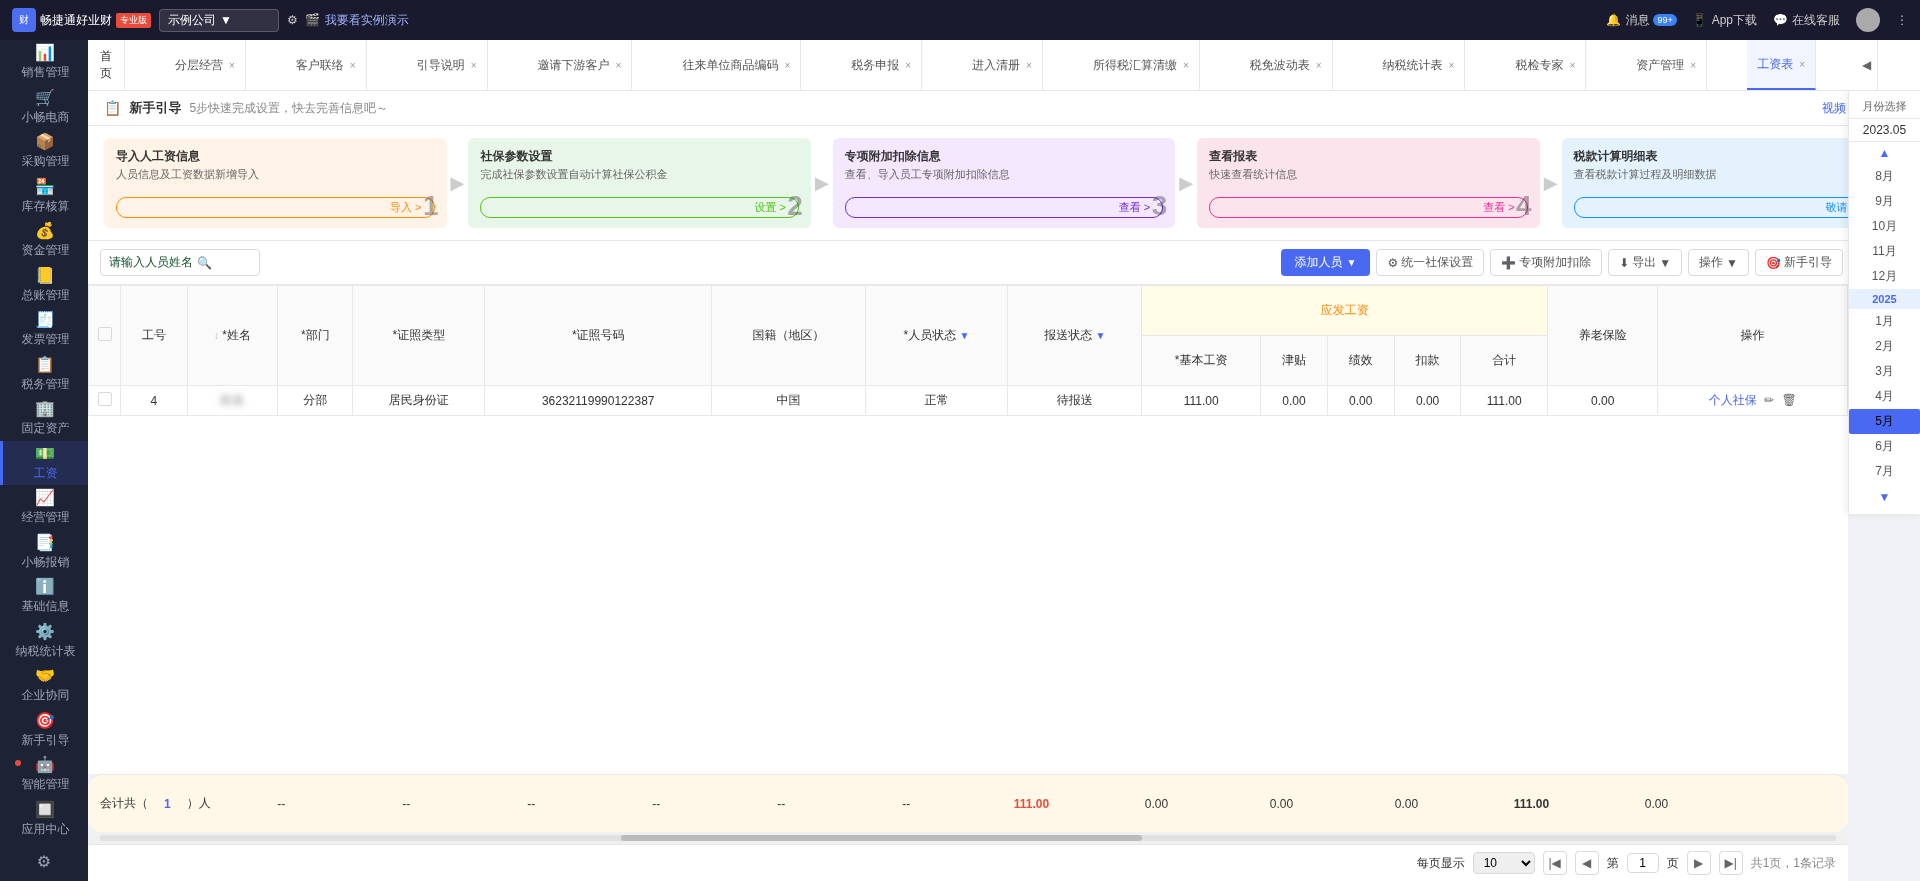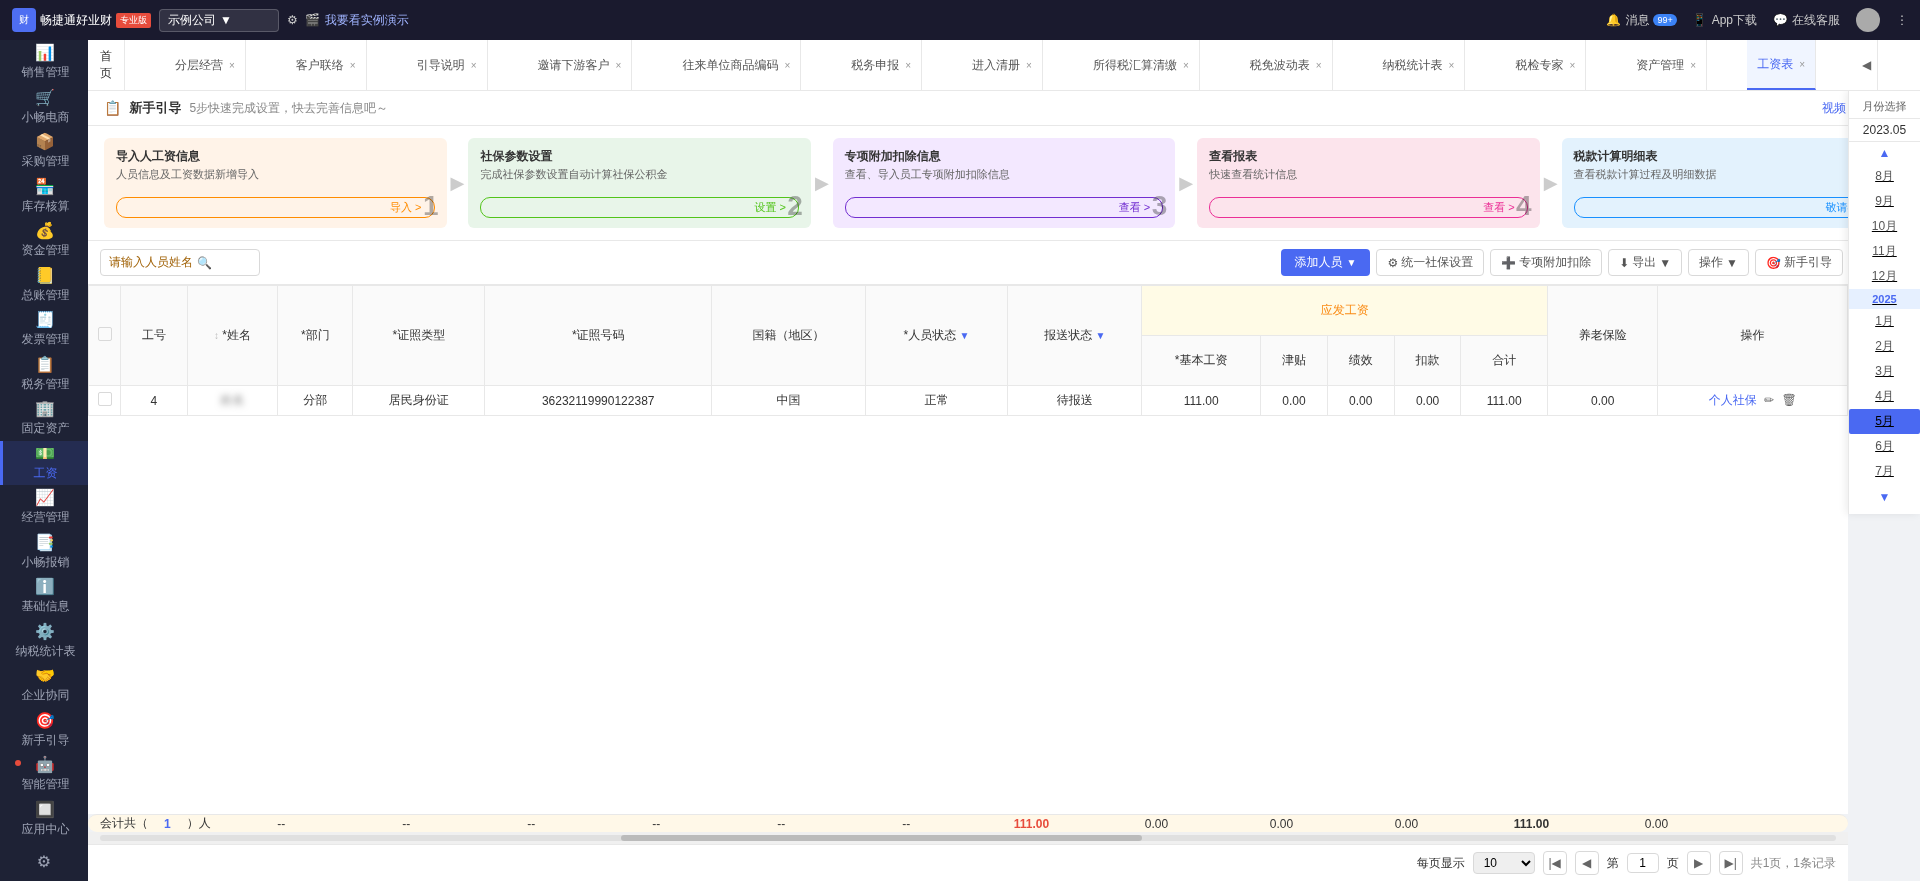--- a/index.html
+++ b/index.html
@@ -222,21 +222,21 @@
     .checkbox { width: 14px; height: 14px; border: 1px solid #d9d9d9; border-radius: 2px; display: inline-block; cursor: pointer; }
     .sort-icon { color: #bbb; font-size: 10px; }
     .filter-icon { color: #4a69f2; font-size: 10px; }
     .action-link { color: #4a69f2; cursor: pointer; margin: 0 2px; }
     .action-icon { color: #666; cursor: pointer; margin: 0 2px; }
 
     
     .footer-bar {
       background: #fff8e8;
       border-top: 1px solid #e8e8e8;
-      padding: 0 12px;
+      padding: 20px 12px;
       display: flex;
       align-items: center;
       gap: 16px;
       font-size: 12px;
       color: #333;
       flex-shrink: 0;
       border-radius: 14px;
     }
     .footer-num { color: #4a69f2; font-weight: bold; }
 
@@ -276,21 +276,21 @@
       align-items: center;
       padding: 4px 0;
       z-index: 10;
       font-size: 12px;
       box-shadow: -2px 0 8px rgba(0,0,0,0.08);
     }
     .month-panel-title { font-size: 11px; color: #666; padding: 4px 0; border-bottom: 1px solid #e8e8e8; width: 100%; text-align: center; }
     .month-panel-year { font-size: 12px; font-weight: normal; color: #333; padding: 4px 0; width: 100%; text-align: center; border-bottom: 1px solid #e8e8e8; }
     .month-nav { display: flex; align-items: center; justify-content: center; width: 100%; }
     .month-nav-btn { width: 22px; height: 22px; display: flex; align-items: center; justify-content: center; cursor: pointer; color: #4a69f2; font-size: 12px; }
-    .month-list { width: 100%; text-decoration: underline; }
+    .month-list { width: 100%; }
     .month-list-item { padding: 4px 0; text-align: center; cursor: pointer; color: #555; font-size: 12px; }
     .month-list-item.active { background: #4a69f2; color: #000000; border-radius: 2px; text-align: center; }
     .month-list-item.year-label { background: #e6f0ff; color: #4a69f2; font-weight: bold; font-size: 11px; }
     .month-panel-bottom { display: flex; justify-content: center; padding: 2px; }
     .month-nav-down { width: 22px; height: 22px; display: flex; align-items: center; justify-content: center; cursor: pointer; color: #4a69f2; }
 
     .blurred-text { color: transparent; text-shadow: 0 0 6px rgba(0,0,0,0.5); user-select: none; }
   </style>
 </head>
 <body>
@@ -533,21 +533,21 @@
             <div class="step-title">税款计算明细表</div>
             <div class="step-desc">查看税款计算过程及明细数据</div>
           </div>
           <button class="step-btn step-btn-5">敬请期待 &gt;</button>
           <span class="step-num">5</span>
         </div>
       </div>
 
       <div class="toolbar">
         <div class="search-input">
-          <span style="color:#a16207;">请输入人员姓名</span>
+          <span style="color:#14532d;">请输入人员姓名</span>
           <span style="color:#999;">🔍</span>
         </div>
         <div class="toolbar-right">
           <button class="btn-primary">
             <span>添加人员</span>
             <span class="arrow">▼</span>
           </button>
           <button class="btn-outline">
             <span>⚙</span>
             <span>统一社保设置</span>

